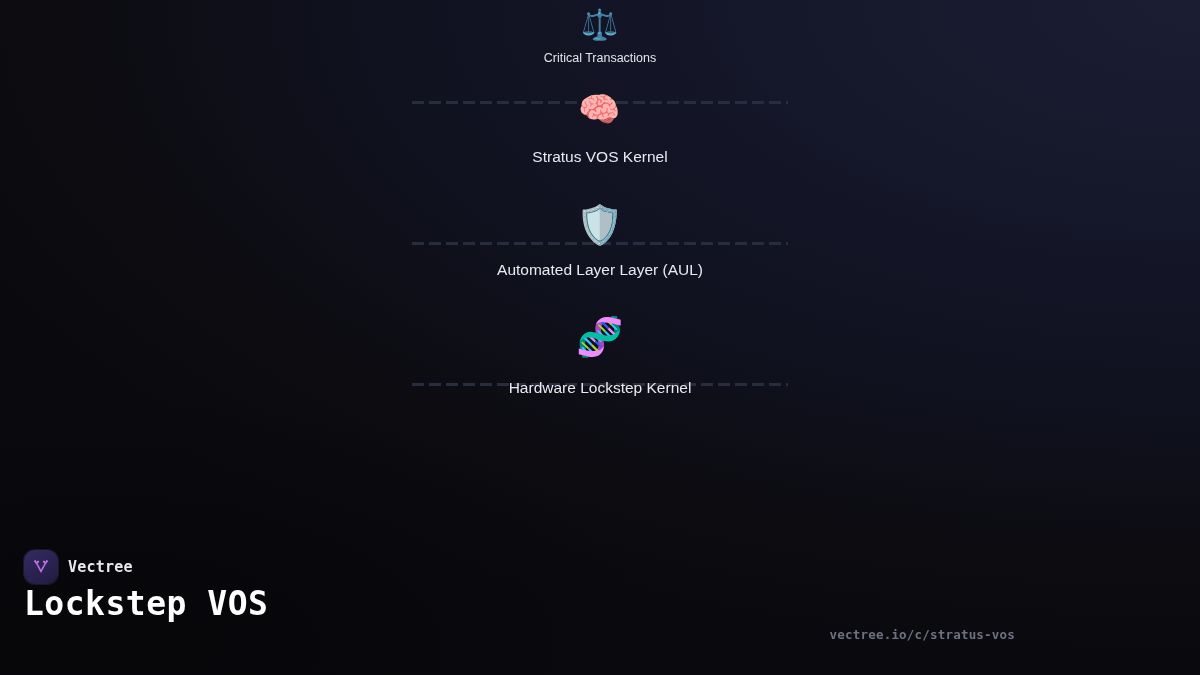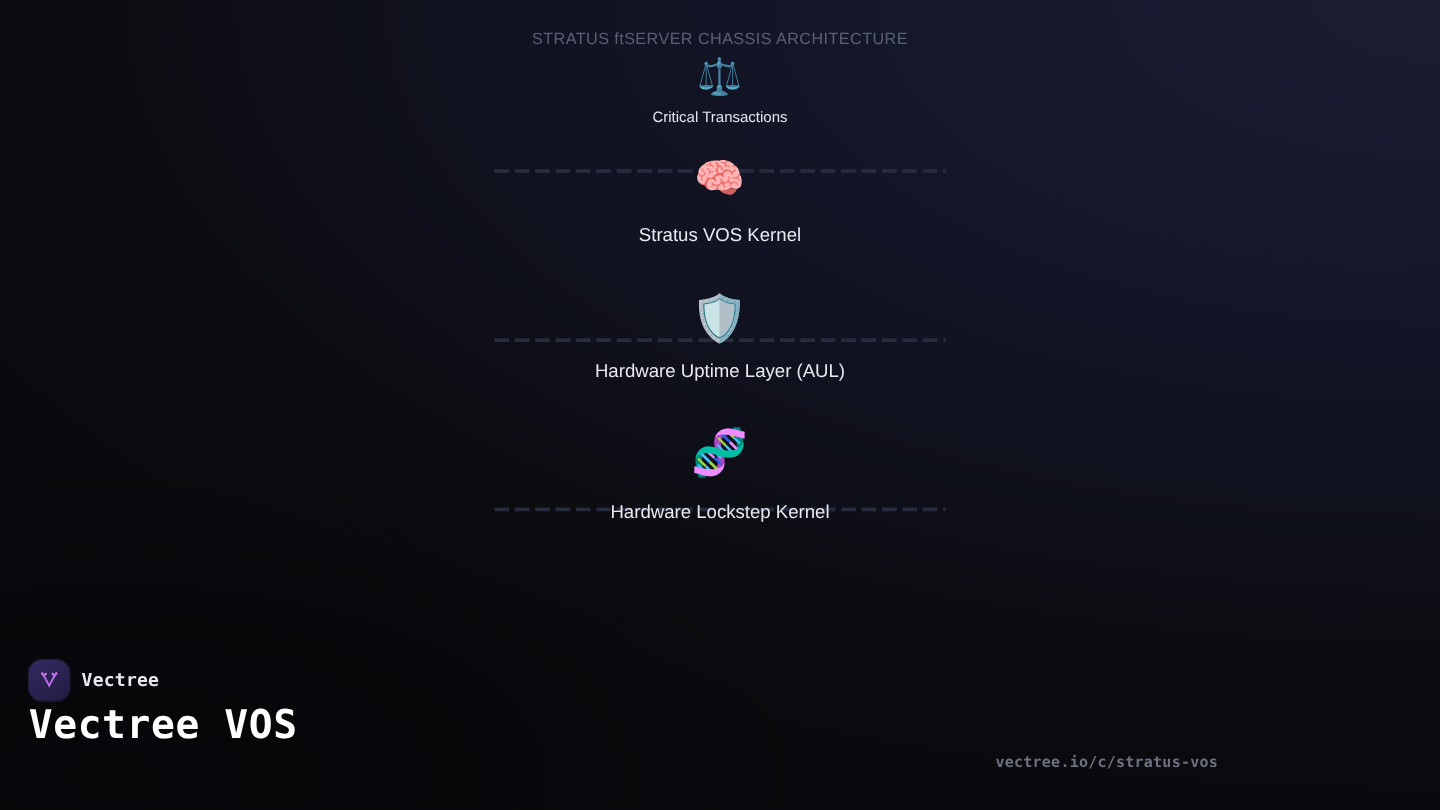--- a/index.html
+++ b/index.html
@@ -195,41 +195,40 @@
     font-weight: bold;
   }
 </style>
 </head>
 <body>
 
 <div class="canvas">
 
   <div class="diagram">
 
-    <div class="diagram-title">STRATUS ftSERVER CHASSIS ARCHITECTURE</div>
 
     <div class="stack">
 
       <div class="divider divider-1"></div>
       <div class="divider divider-2"></div>
       <div class="divider divider-3"></div>
 
       <div class="layer layer-0">
         <div class="layer-icon">⚖️</div>
         <div class="layer-label">Critical Transactions</div>
       </div>
 
       <div class="layer layer-1">
         <div class="layer-icon">🧠</div>
         <div class="layer-label">Stratus VOS Kernel</div>
       </div>
 
       <div class="layer layer-2">
         <div class="layer-icon">🛡️</div>
-        <div class="layer-label">Hardware Uptime Layer (AUL)</div>
+        <div class="layer-label">Automated Layer Layer (AUL)</div>
       </div>
 
       <div class="layer layer-3">
         <div class="layer-icon">🧬</div>
         <div class="layer-label">Hardware Lockstep Kernel</div>
       </div>
 
     </div>
   </div>
 
@@ -249,19 +248,19 @@
             <circle cx="5.0" cy="5.0" r="1.05"></circle>
             <circle cx="8.5" cy="5.4" r="1.05"></circle>
             <circle cx="19.0" cy="5.0" r="1.05"></circle>
             <circle cx="15.5" cy="5.4" r="1.05"></circle>
           </g>
         </svg>
       </div>
       <div class="brand-name">Vectree</div>
     </div>
 
-    <div class="page-heading">Vectree VOS</div>
+    <div class="page-heading">Lockstep VOS</div>
 
     <div class="footer-url">vectree.io/c/stratus-vos</div>
 
   </div>
 
 </div>
 
 </body></html>

